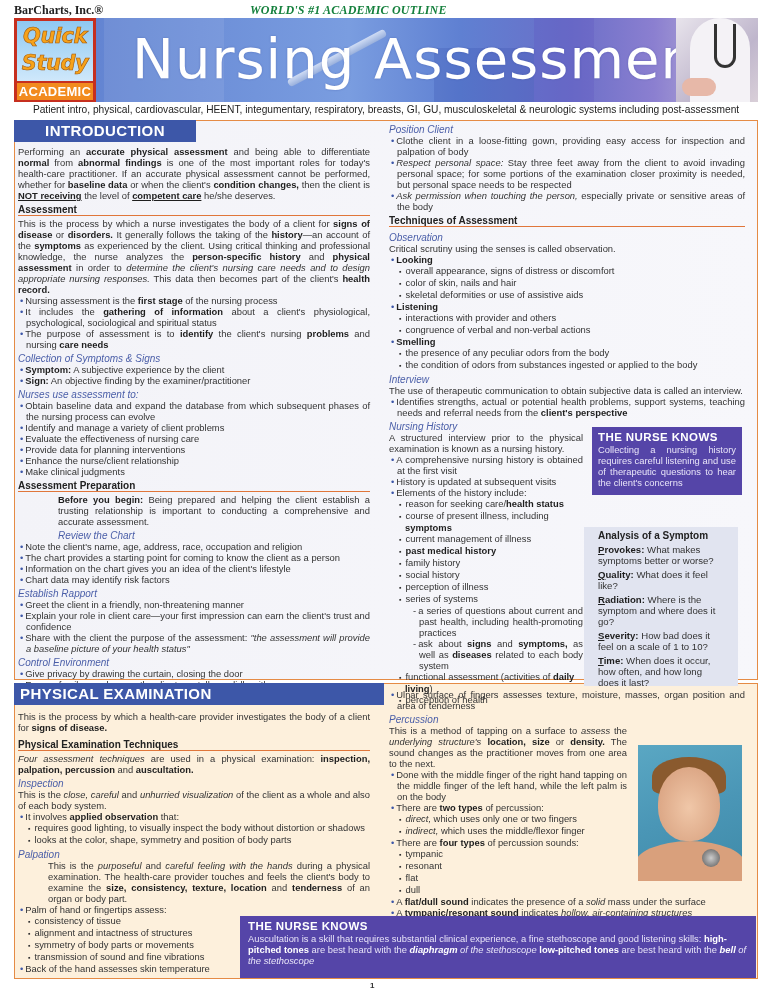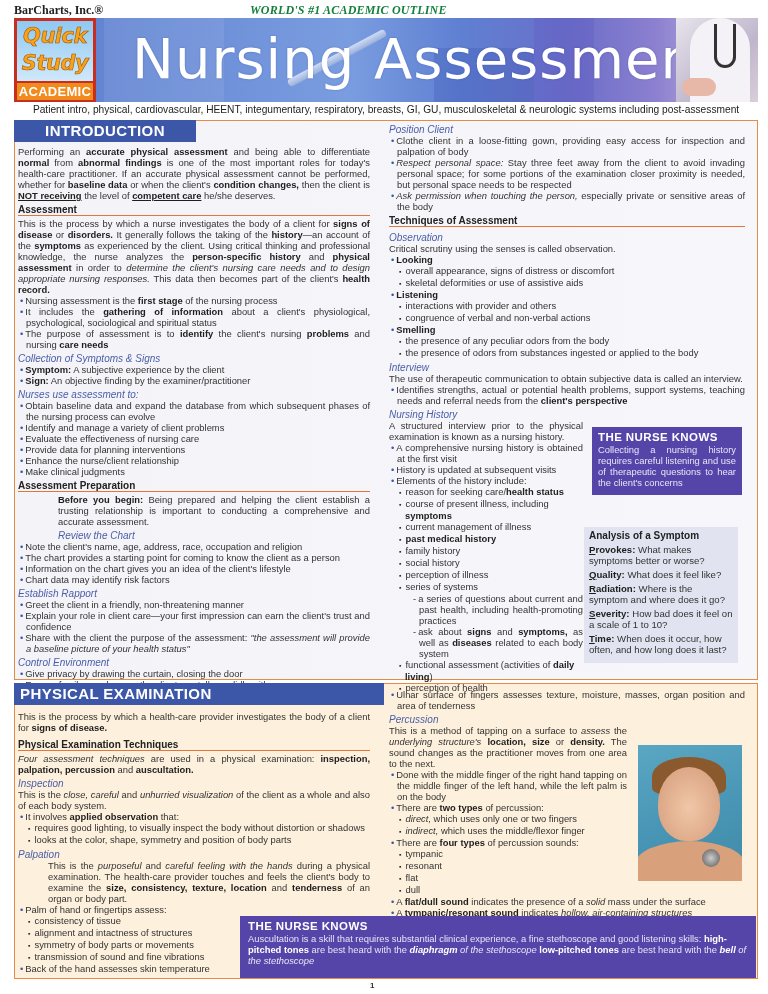--- a/index.html
+++ b/index.html
@@ -52,21 +52,21 @@
   .indent { padding-left: 40px; }
   .indent-sm { padding-left: 30px; }
   b { color: #1e1e1e; }
 
   .nk-box { position: absolute; background: #5545a8; color: #e8e4f8; padding: 4px 6px; font-size: 9.4px; line-height: 11px; }
   .nk-box .nk-title { color: #ffffff; font-weight: bold; font-size: 11.5px; letter-spacing: 0.4px; line-height: 13px; }
   .nk1 { left: 592px; top: 427px; width: 150px; height: 68px; text-align: justify; }
   .nk2 { left: 240px; top: 916px; width: 516px; height: 62px; padding-left: 8px; }
   .nk2 b { color: #fff; }
 
-  .aos { position: absolute; left: 584px; top: 527px; width: 154px; height: 136px; background: #e1e4f0; padding: 3px 5px; font-size: 9.6px; line-height: 11px; color: #333; }
+  .aos { position: absolute; left: 584px; top: 527px; width: 154px; height: 159px; background: #e1e4f0; padding: 3px 14px; font-size: 9.6px; line-height: 11px; color: #333; }
   .aos-title { font-weight: bold; color: #222; font-size: 10px; }
   .aos-item { margin-top: 3px; }
   .aos-item b u { text-decoration: underline; }
 
   .kid-img { position: absolute; left: 638px; top: 745px; width: 104px; height: 136px;
     background: linear-gradient(160deg, #5aa7c3 0%, #4a96b6 50%, #3f8aa8 100%); overflow: hidden; }
   .kid-img .face { position: absolute; left: 20px; top: 22px; width: 62px; height: 74px; background: radial-gradient(ellipse at 50% 55%, #f0c7a8, #d49a78); border-radius: 50% 50% 45% 45%; }
   .kid-img .hair { position: absolute; left: 14px; top: 12px; width: 74px; height: 38px; background: #8a5a2e; border-radius: 50% 50% 20% 20%; }
   .kid-img .shoulders { position: absolute; left: -4px; top: 96px; width: 112px; height: 50px; background: #d9a07c; border-radius: 50% 50% 0 0; }
   .kid-img .steth-head { position: absolute; left: 64px; top: 104px; width: 18px; height: 18px; border-radius: 50%; background: radial-gradient(#ccc, #555); }
@@ -164,27 +164,28 @@
       <div class="li"><i>Respect personal space:</i> Stay three feet away from the client to avoid invading personal space; for some portions of the examination closer proximity is needed, but personal space needs to be respected</div>
       <div class="li"><i>Ask permission when touching the person,</i> especially private or sensitive areas of the body</div>
     </div>
 
   <div class="sub">Techniques of Assessment</div>
   <div class="ital">Observation</div>
   <div>Critical scrutiny using the senses is called observation.</div>
   <div id="senses">
       <div class="li"><b>Looking</b></div>
       <div class="li2">overall appearance, signs of distress or discomfort</div>
+      <div class="li2">color of skin, nails and hair</div>
       <div class="li2">skeletal deformities or use of assistive aids</div>
       <div class="li"><b>Listening</b></div>
       <div class="li2">interactions with provider and others</div>
       <div class="li2">congruence of verbal and non-verbal actions</div>
       <div class="li"><b>Smelling</b></div>
       <div class="li2">the presence of any peculiar odors from the body</div>
-      <div class="li2">the presence of odors from substances ingested or applied to the body</div>
+      <div class="li2">the condition of odors from substances ingested or applied to the body</div>
     </div>
 
   <div class="ital">Interview</div>
   <p>The use of therapeutic communication to obtain subjective data is called an interview.</p>
   <div class="li">Identifies strengths, actual or potential health problems, support systems, teaching needs and referral needs from the <b>client's perspective</b></div>
 
   <div class="ital">Nursing History</div>
   <div style="width:194px">
     <p>A structured interview prior to the physical examination is known as a nursing history.</p>
     <div>

